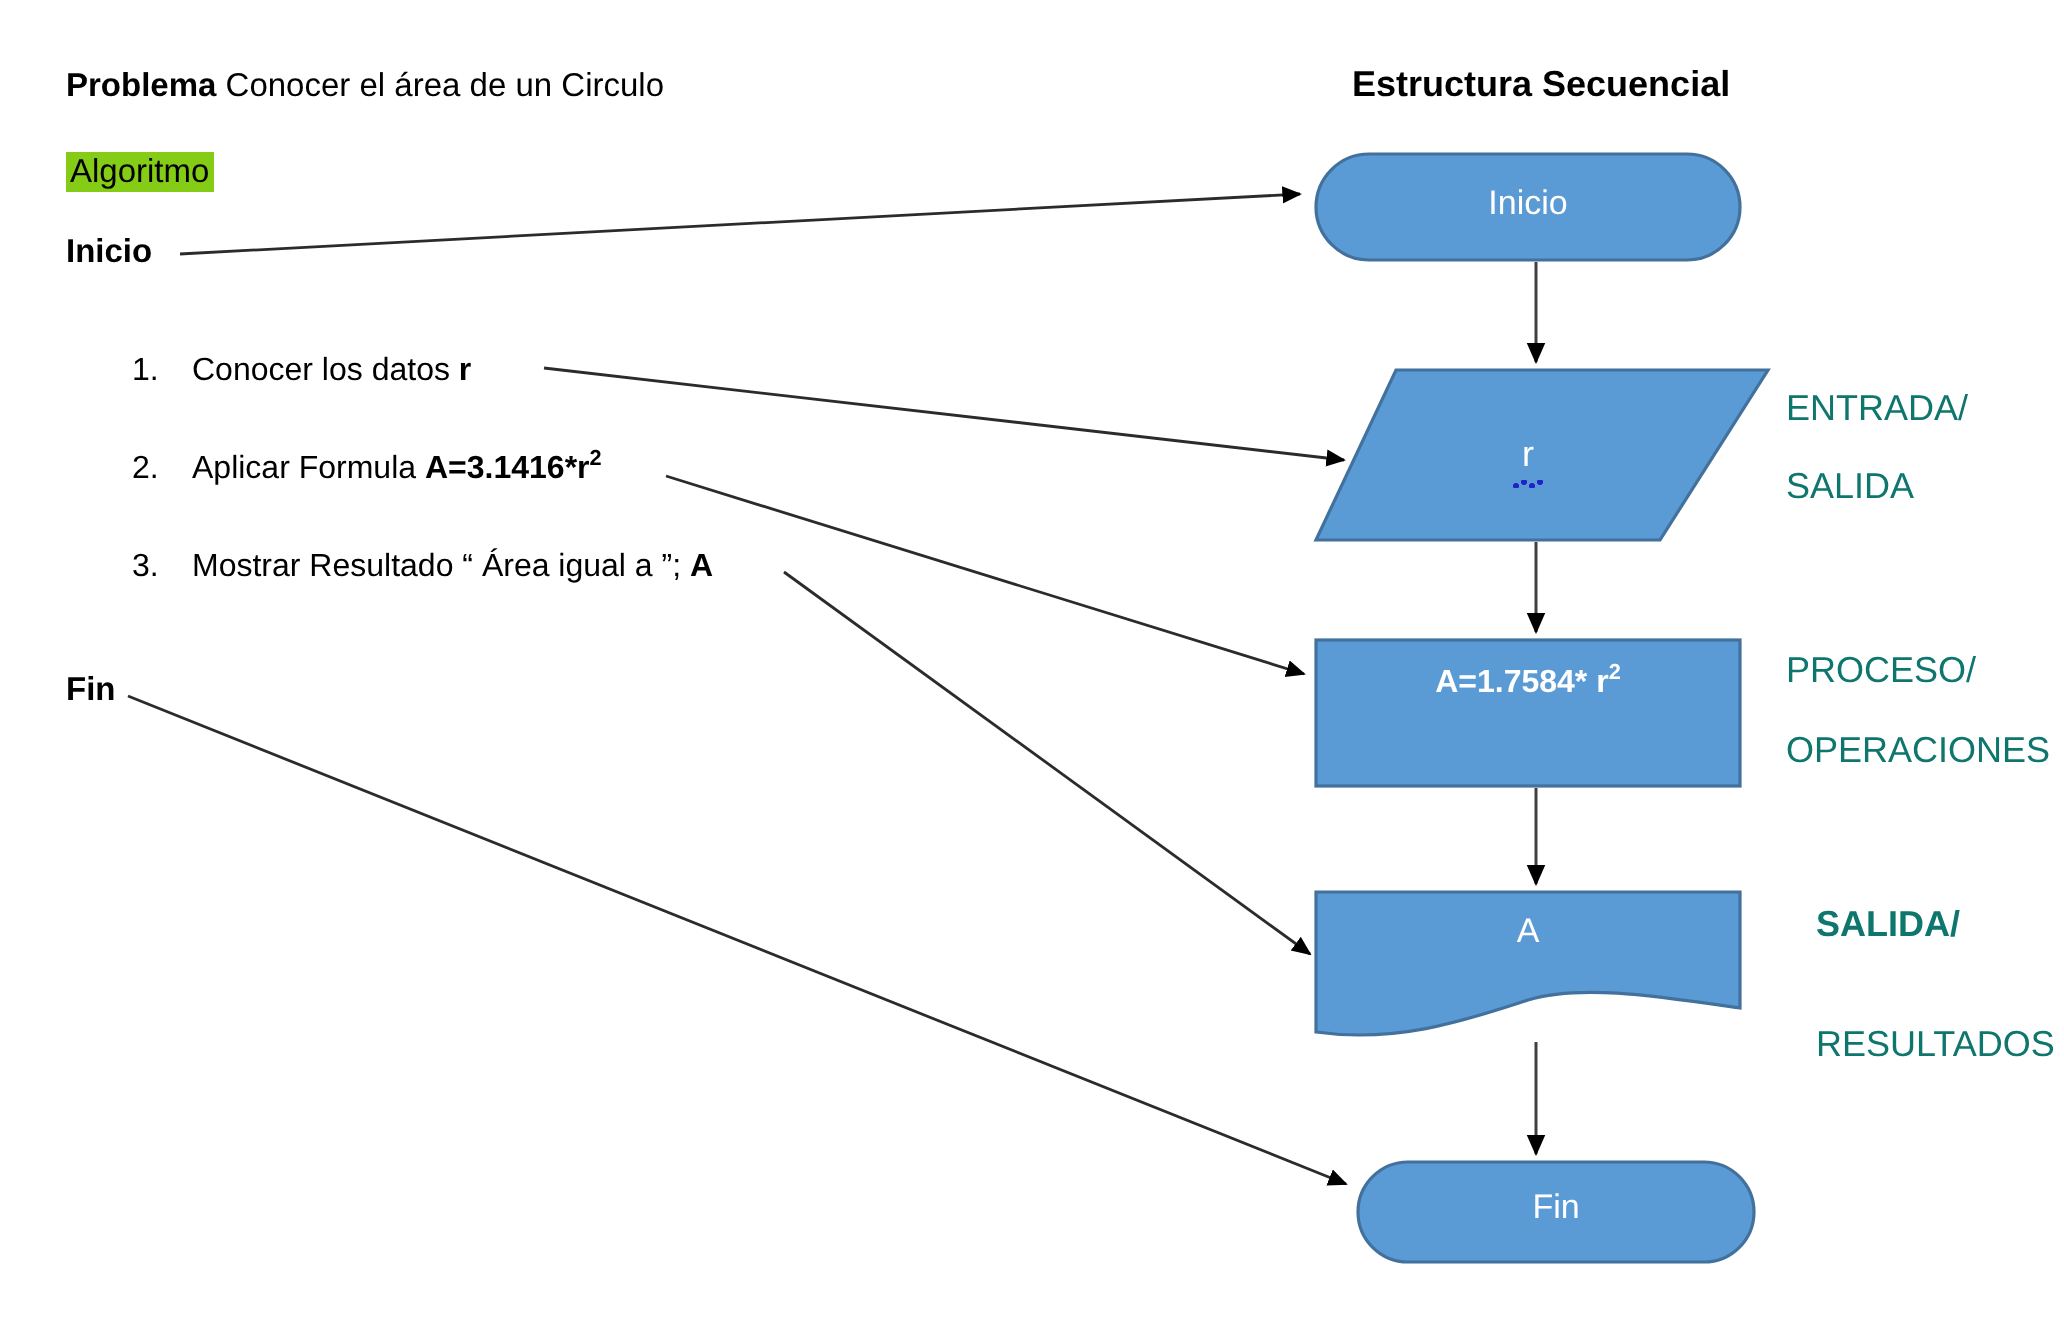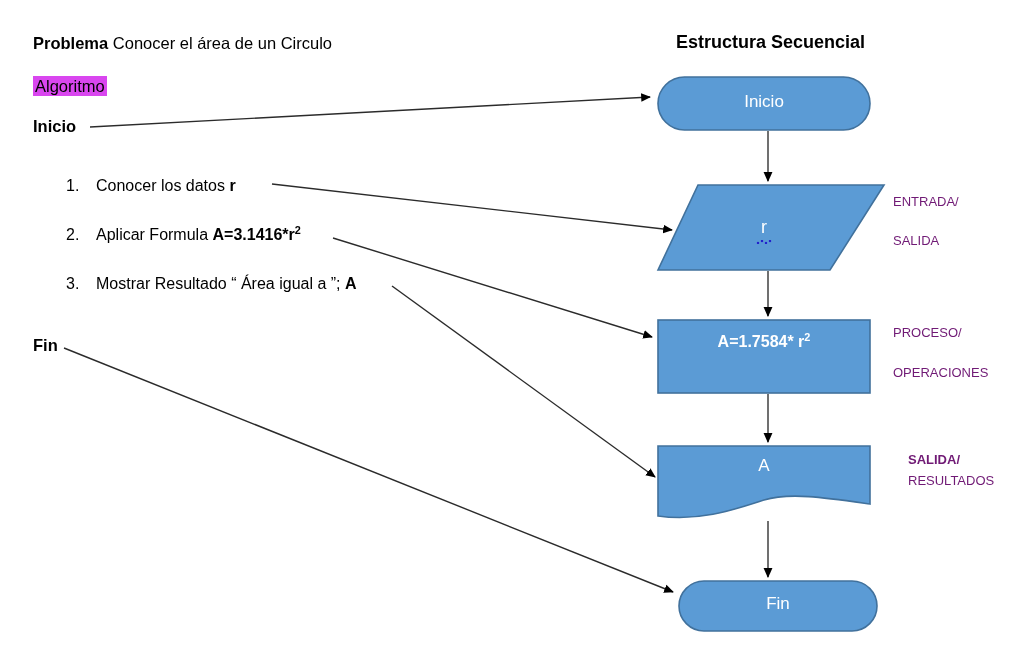--- a/index.html
+++ b/index.html
@@ -12,21 +12,21 @@
   }
   #canvas{position:absolute;left:0;top:0;width:1032px;height:665px;}
 
   
   .txt{position:absolute;white-space:nowrap;line-height:1.1;}
 
   #problema-line{left:33px;top:34px;font-size:16.5px;}
   #problema-label{font-weight:bold;}
   #problema-text{font-weight:normal;}
 
-  #algoritmo{left:33px;top:76px;font-size:16.5px;background:#d946ef;padding:1px 2px;}
+  #algoritmo{left:33px;top:76px;font-size:16.5px;background:#84cc16;padding:1px 2px;}
 
   #inicio-word{left:33px;top:117px;font-size:16.5px;font-weight:bold;}
   #fin-word{left:33px;top:336px;font-size:16.5px;font-weight:bold;}
 
   .step{position:absolute;font-size:16px;white-space:nowrap;line-height:1.1;}
   .step .num{display:inline-block;width:30px;}
   .step .bold{font-weight:bold;}
   #step-1{left:66px;top:177px;}
   #step-2{left:66px;top:226px;}
   #step-3{left:66px;top:275px;}
@@ -52,27 +52,27 @@
     display:block;margin:0 auto;width:16px;height:4px;
     background:
       radial-gradient(circle at 2px 3px,#2222cc 1.4px,transparent 1.6px),
       radial-gradient(circle at 6px 1px,#2222cc 1.4px,transparent 1.6px),
       radial-gradient(circle at 10px 3px,#2222cc 1.4px,transparent 1.6px),
       radial-gradient(circle at 14px 1px,#2222cc 1.4px,transparent 1.6px);
     margin-top:2px;
   }
 
   
-  .ann{position:absolute;color:#701a75;font-size:13px;white-space:nowrap;line-height:1.1;}
+  .ann{position:absolute;color:#0f766e;font-size:18px;white-space:nowrap;line-height:1.1;}
   #ann-entrada{left:893px;top:195px;}
   #ann-datos{left:893px;top:234px;}
   #ann-proceso{left:893px;top:326px;}
   #ann-operaciones{left:893px;top:366px;}
   #ann-salida{left:908px;top:453px;font-weight:bold;}
-  #ann-resultados{left:908px;top:474px;}
+  #ann-resultados{left:908px;top:513px;}
 </style>
 </head>
 <body>
 
 <div id="canvas">
 
   <div class="txt" id="problema-line">
     <span id="problema-label">Problema</span><span id="problema-text"> Conocer el área de un Circulo</span>
   </div>
 

